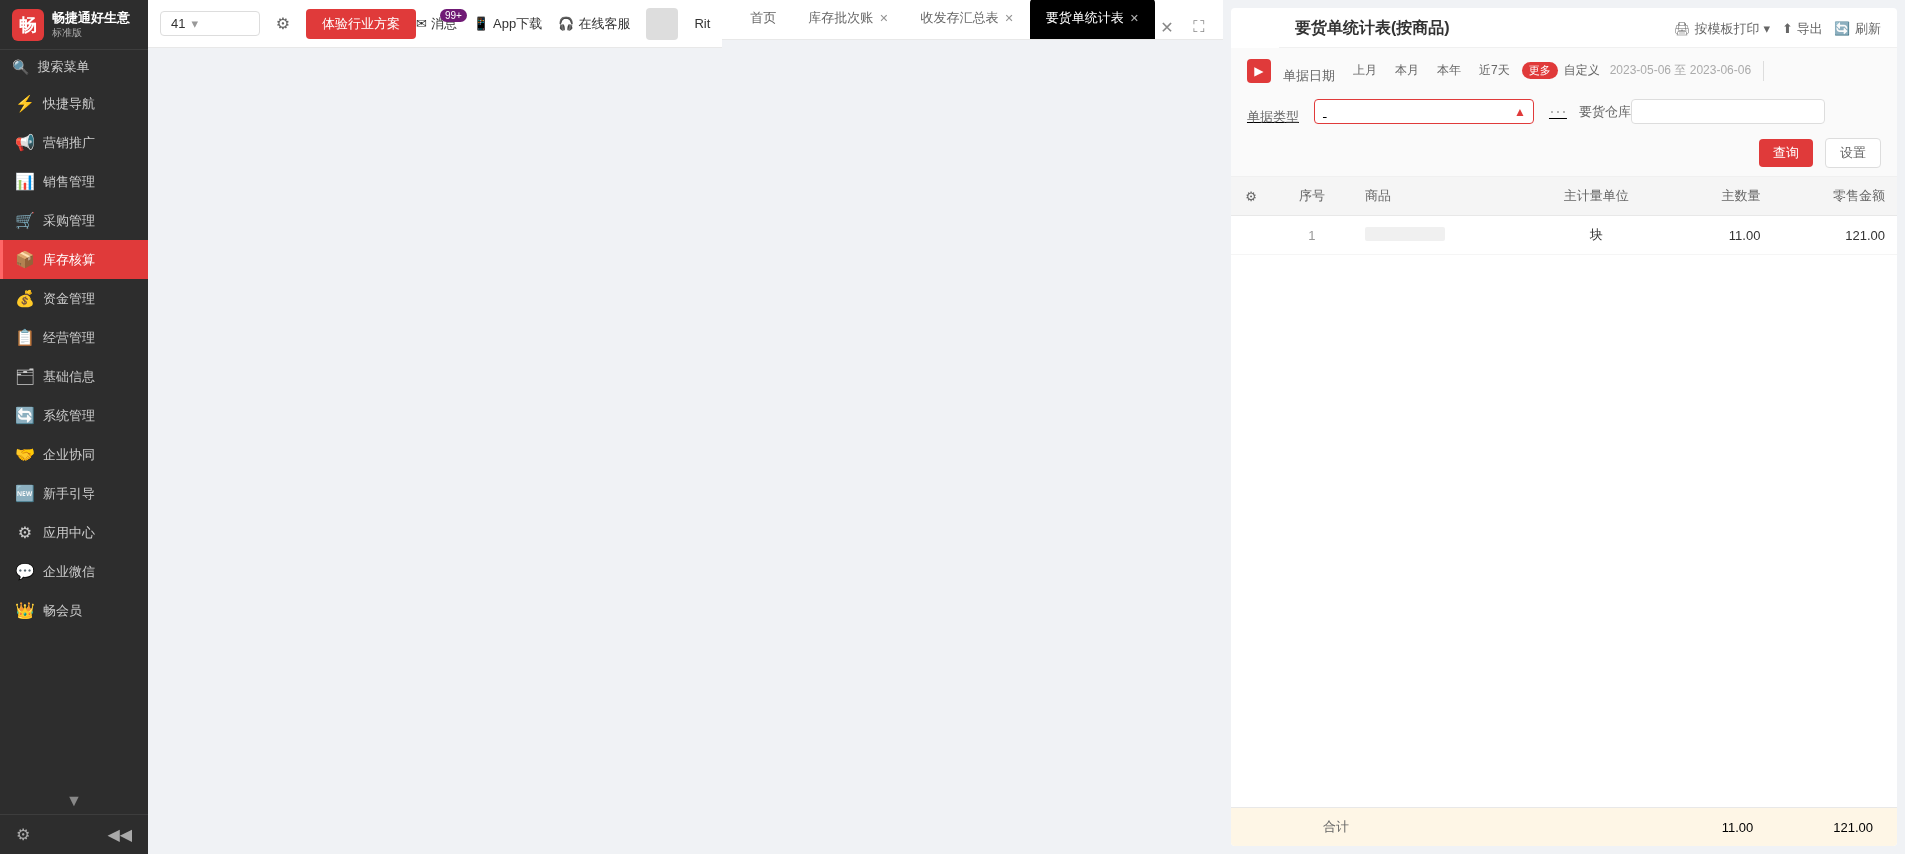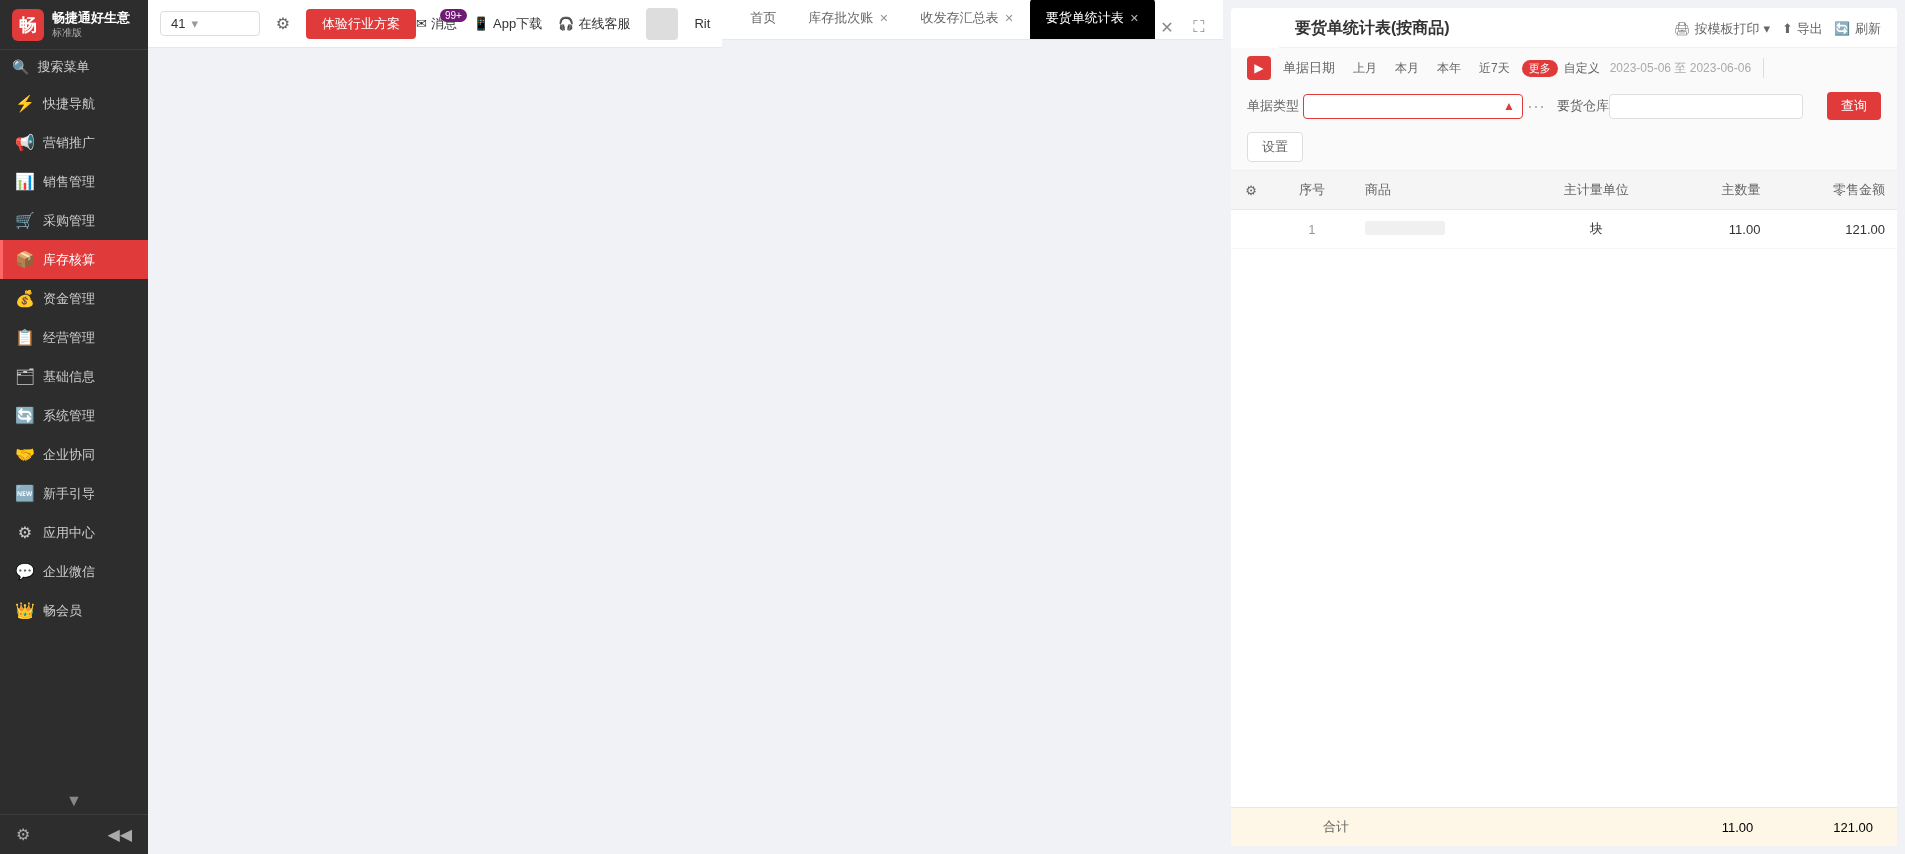--- a/index.html
+++ b/index.html
@@ -292,20 +292,21 @@
       border-radius: 4px;
       display: flex;
       align-items: center;
       justify-content: center;
       cursor: pointer;
       font-size: 12px;
     }
     .filter-label {
       font-size: 13px;
       color: #666;
+      margin-top: 11px;
     }
     .date-range-group {
       display: flex;
       align-items: center;
       gap: 6px;
     }
     .date-shortcut {
       font-size: 12px;
       color: #666;
       cursor: pointer;
@@ -318,21 +319,22 @@
       border-radius: 10px;
       padding: 1px 7px;
       font-size: 11px;
     }
     .date-custom { font-size: 12px; color: #666; cursor: pointer; }
     .date-range-text { font-size: 12px; color: #aaa; margin-left: 4px; }
     .filter-separator { width: 1px; height: 20px; background: #ddd; }
     .filter-type-group {
       display: flex;
       align-items: center;
-      gap: 4px;
+      gap: 15px;
+      text-decoration: underline;
     }
     .filter-select-wrapper {
       position: relative;
       display: flex;
       align-items: center;
     }
     .filter-select-chevron {
       position: absolute;
       right: 8px;
       color: #e03a3a;

